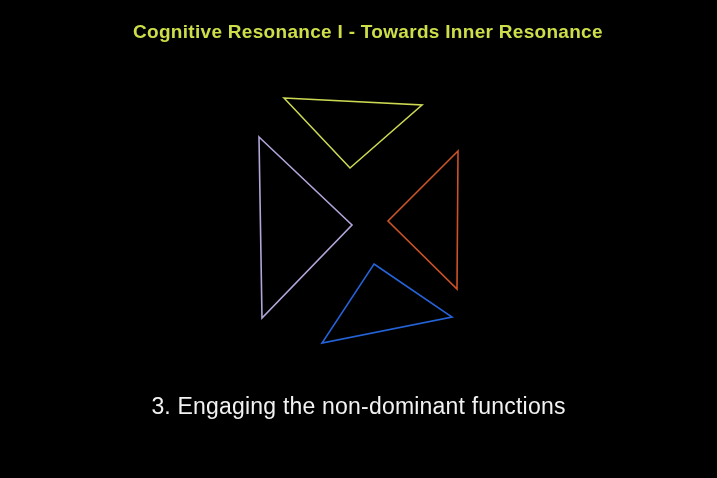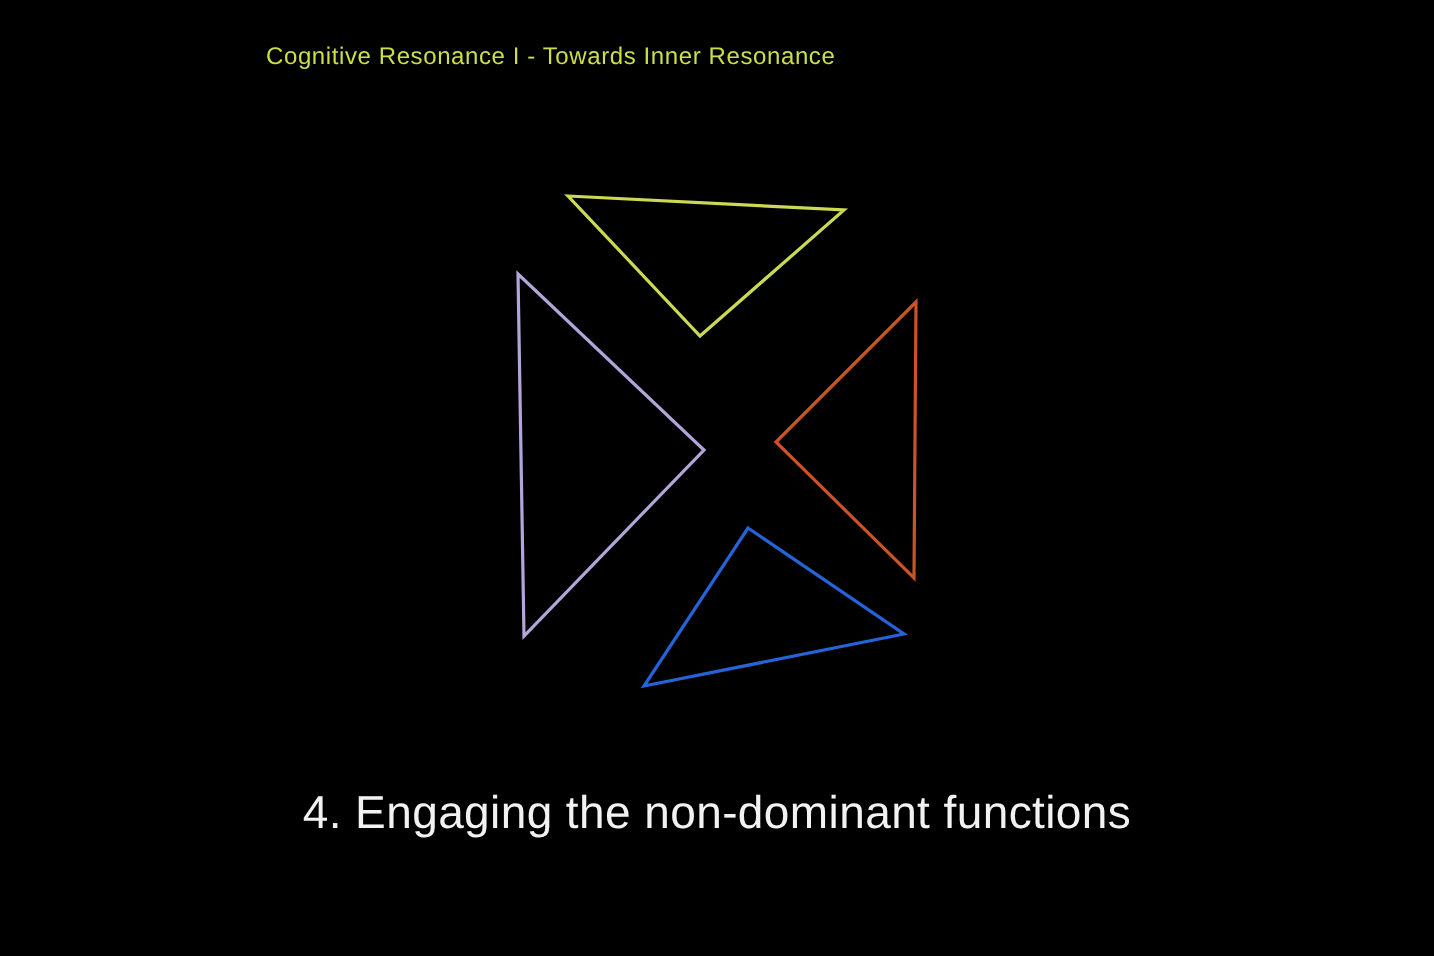--- a/index.html
+++ b/index.html
@@ -12,22 +12,22 @@
     width: 717px;
     height: 478px;
     background: #000000;
     overflow: hidden;
     font-family: "Liberation Sans", sans-serif;
   }
   .slide-title {
     position: absolute;
     left: 133px;
     top: 21px;
-    font-size: 12px;
-    font-weight: 400;
+    font-size: 19px;
+    font-weight: 700;
     letter-spacing: 0.3px;
     white-space: nowrap;
   }
   .figure-svg {
     position: absolute;
     left: 0;
     top: 0;
     width: 717px;
     height: 478px;
   }
@@ -50,15 +50,15 @@
 
   <div class="slide-title" style="color: rgb(205, 222, 73);">Cognitive Resonance I - Towards Inner Resonance</div>
 
   <svg class="figure-svg" viewBox="0 0 717 478" xmlns="http://www.w3.org/2000/svg">
       <polygon points="284,98 422,105 350,168" fill="none" stroke="#ccd952" stroke-width="1.6" stroke-linejoin="miter"></polygon>
       <polygon points="259,137 352,225 262,318" fill="none" stroke="#b3a5d9" stroke-width="1.6" stroke-linejoin="miter"></polygon>
       <polygon points="458,151 388,221 457,289" fill="none" stroke="#cc5227" stroke-width="1.6" stroke-linejoin="miter"></polygon>
       <polygon points="374,264 452,317 322,343" fill="none" stroke="#2563d8" stroke-width="1.6" stroke-linejoin="miter"></polygon>
     </svg>
 
-  <div class="slide-caption" style="color: rgb(242, 242, 242);">4. Engaging the non-dominant functions</div>
+  <div class="slide-caption" style="color: rgb(242, 242, 242);">3. Engaging the non-dominant functions</div>
 
 </div>
 
 </body></html>

